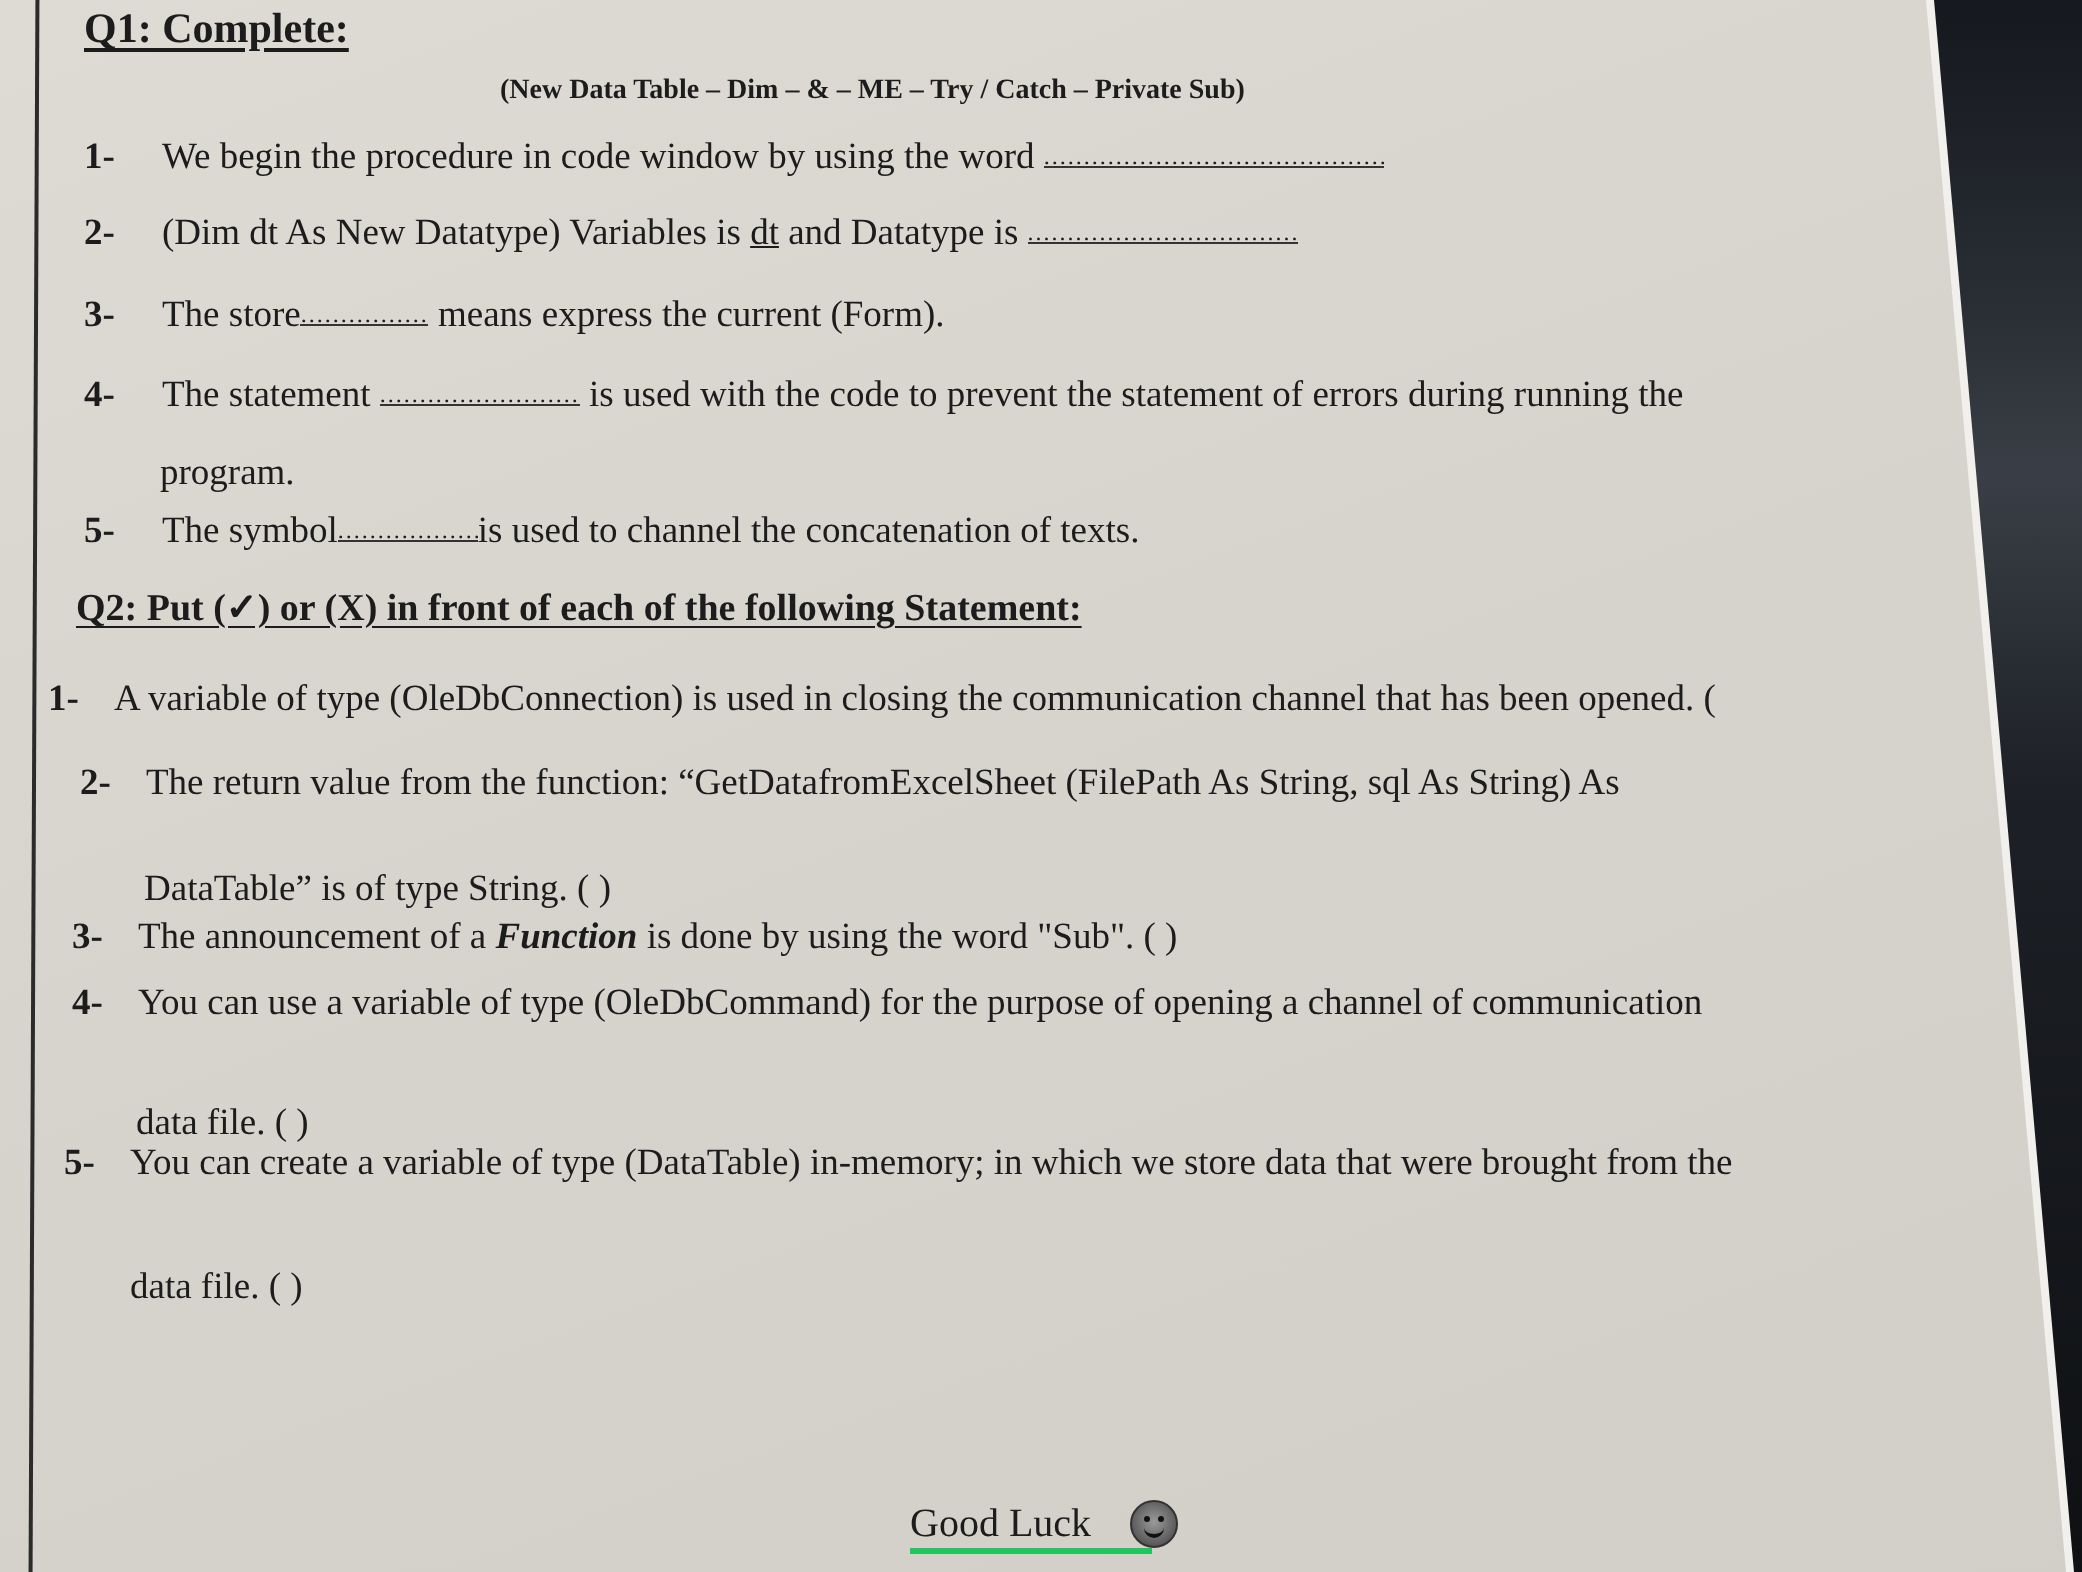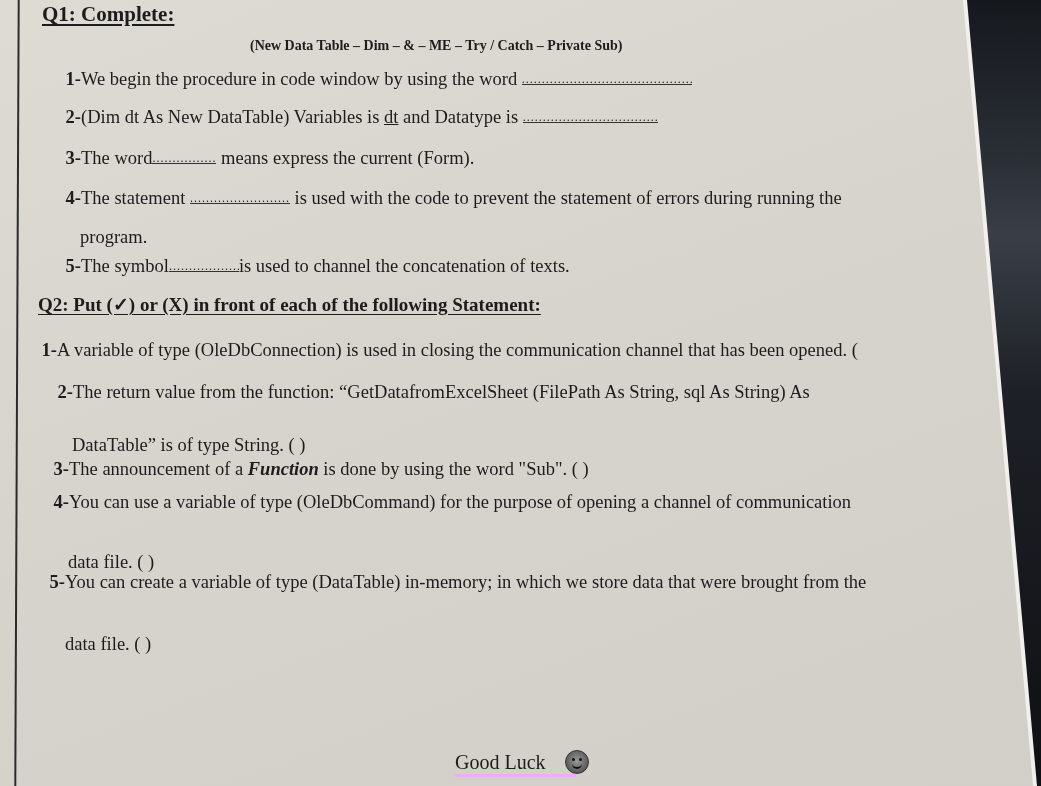--- a/index.html
+++ b/index.html
@@ -21,37 +21,37 @@
     .paper-edge {
       position: absolute; left: 0; top: 0; width: 1041px; height: 786px;
       pointer-events: none;
       clip-path: polygon(963px 0, 967px 0, 1037px 786px, 1033px 786px);
       background: #f2f0ec;
     }
     .left-margin {
       position: absolute; left: 16px; top: 0; width: 2px; height: 786px;
       background: #2b2b2b; transform: skewX(-0.25deg);
     }
-    .line { position: absolute; white-space: nowrap; font-size: 18.5px; line-height: 22px; text-align: right; }
+    .line { position: absolute; white-space: nowrap; font-size: 18.5px; line-height: 22px; }
     .bold { font-weight: bold; }
     .heading { font-weight: bold; font-size: 21px; text-decoration: underline; text-underline-offset: 3px; }
     .num { font-weight: bold; display: inline-block; width: 39px; }
     .num2 { font-weight: bold; display: inline-block; width: 33px; }
     .blank {
       display: inline-block; border-bottom: 1.5px solid #333; position: relative;
       letter-spacing: 1px; vertical-align: baseline;
     }
     .blank::before {
       content: "......................................................";
       position: absolute; left: 0; bottom: 0px; font-size: 12px; overflow: hidden; width: 100%;
       letter-spacing: 1px; line-height: 10px;
     }
     .good-luck {
       position: absolute; left: 455px; top: 750px; font-size: 20px;
-      border-bottom: 3px solid #f0abfc; padding-right: 30px; line-height: 24px;
+      border-bottom: 3px solid #22c55e; padding-right: 30px; line-height: 24px;
     }
     .smiley {
       position: absolute; left: 565px; top: 750px; width: 22px; height: 22px; border-radius: 50%;
       background: radial-gradient(circle at 50% 45%, #9a9a9a 0%, #5a5a5a 70%, #2c2c2c 100%);
       border: 1px solid #333;
     }
     .smiley::before, .smiley::after {
       content: ""; position: absolute; top: 7px; width: 3px; height: 3px; background: #111; border-radius: 50%;
     }
     .smiley::before { left: 6px; }
@@ -71,25 +71,25 @@
 <div class="left-margin"></div>
 
 <div class="line heading" style="left:42px; top:3px;">Q1: Complete:</div>
 <div class="line bold" style="left:250px; top:35px; font-size:14px;">(New Data Table – Dim – &amp; – ME – Try / Catch – Private Sub)</div>
 
 <div class="line" style="left:42px; top:68px;">
   <span class="num">1-</span><span>We begin the procedure in code window by using the word </span><span class="blank" style="width:170px;"></span>
 </div>
 
 <div class="line" style="left:42px; top:106px;">
-  <span class="num">2-</span><span>(Dim dt As New DataTable) Variables is </span><span style="text-decoration:underline;">dt</span><span> and Datatype is </span><span class="blank" style="width:135px;"></span>
+  <span class="num">2-</span><span>(Dim dt As New Datatype) Variables is </span><span style="text-decoration:underline;">dt</span><span> and Datatype is </span><span class="blank" style="width:135px;"></span>
 </div>
 
 <div class="line" style="left:42px; top:147px;">
-  <span class="num">3-</span><span>The word</span><span class="blank" style="width:64px;"></span><span> means express the current (Form).</span>
+  <span class="num">3-</span><span>The store</span><span class="blank" style="width:64px;"></span><span> means express the current (Form).</span>
 </div>
 
 <div class="line" style="left:42px; top:187px;">
   <span class="num">4-</span><span>The statement </span><span class="blank" style="width:100px;"></span><span> is used with the code to prevent the statement of errors during running the</span>
 </div>
 <div class="line" style="left:80px; top:226px;">program.</div>
 
 <div class="line" style="left:42px; top:255px;">
   <span class="num">5-</span><span>The symbol</span><span class="blank" style="width:70px;"></span><span>is used to channel the concatenation of texts.</span>
 </div>

